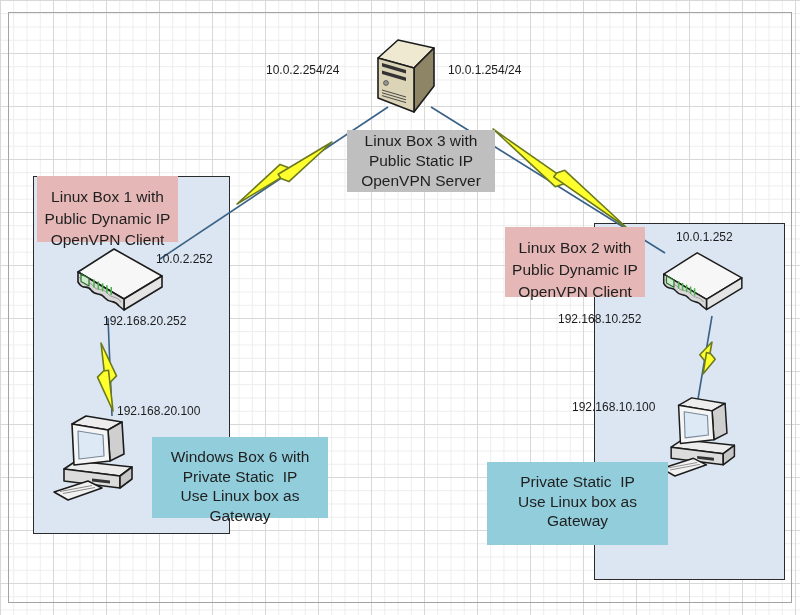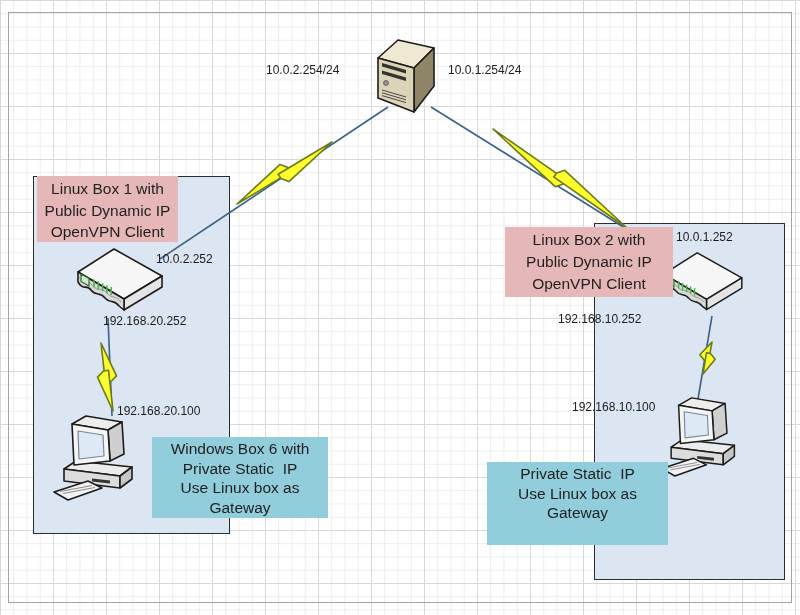--- a/index.html
+++ b/index.html
@@ -12,28 +12,28 @@
       linear-gradient(#ececec 1px, transparent 1px),
       linear-gradient(90deg,#ececec 1px, transparent 1px);
     background-size:53px 53px,53px 53px,13.25px 13.25px,13.25px 13.25px;}
   .frame{position:absolute;left:8px;top:12px;width:782px;height:589px;
     border:1px solid #a3a3a3;background:transparent;}
   .container{position:absolute;background:#dce6f2;border:1.5px solid #2b2b2b;}
   #container1{left:33px;top:176px;width:195px;height:356px;}
   #container2{left:594px;top:223px;width:189px;height:355px;}
   svg.overlay{position:absolute;left:0;top:0;pointer-events:none;}
   .labelbox{position:absolute;text-align:center;font-size:15.5px;line-height:21px;
-    padding-top:2px;box-sizing:border-box;}
+    padding-top:10px;box-sizing:border-box;}
   .labelbox .line{display:block;white-space:pre-wrap;}
   .pink{background:#e5b8b7;}
   .gray{background:#bfbfbf;}
   .teal{background:#92cddc;}
   #label-server{left:347px;top:130px;width:148px;height:62px;line-height:20px;padding-top:1px;}
   #label-linux1{left:37px;top:176px;width:141px;height:66px;line-height:21.5px;}
-  #label-linux2{left:505px;top:227px;width:168px;height:70px;line-height:22px;}
+  #label-linux2{left:505px;top:227px;width:140px;height:70px;line-height:22px;}
   #label-win1{left:152px;top:437px;width:176px;height:81px;line-height:19.5px;}
   #label-win2{left:487px;top:462px;width:181px;height:83px;line-height:19.5px;}
   .ip{position:absolute;font-size:12px;white-space:nowrap;color:#1c1c1c;}
   #ip-srv-left{left:266px;top:63px;}
   #ip-srv-right{left:448px;top:63px;}
   #ip-wan1{left:156px;top:252px;}
   #ip-lan1{left:103px;top:314px;}
   #ip-pc1{left:117px;top:404px;}
   #ip-wan2{left:676px;top:230px;}
   #ip-lan2{left:558px;top:312px;}
@@ -120,20 +120,25 @@
         <line x1="6" y1="59.6" x2="30" y2="66.6"></line>
       </g>
     </g>
 
     <use href="#router" x="0" y="0" transform="translate(74,246)"></use>
     <use href="#router" transform="translate(660,250) scale(0.93)"></use>
     <use href="#pc" transform="translate(52,414)"></use>
     <use href="#pc" transform="translate(660,396) scale(0.93)"></use>
   </svg>
 
+  <div id="label-server" class="labelbox gray">
+    <span class="line">Linux Box 3 with</span>
+    <span class="line">Public Static IP</span>
+    <span class="line">OpenVPN Server</span>
+  </div>
 
   <div id="label-linux1" class="labelbox pink">
     <span class="line">Linux Box 1 with</span>
     <span class="line">Public Dynamic IP</span>
     <span class="line">OpenVPN Client</span>
   </div>
 
   <div id="label-linux2" class="labelbox pink">
     <span class="line">Linux Box 2 with</span>
     <span class="line">Public Dynamic IP</span>

